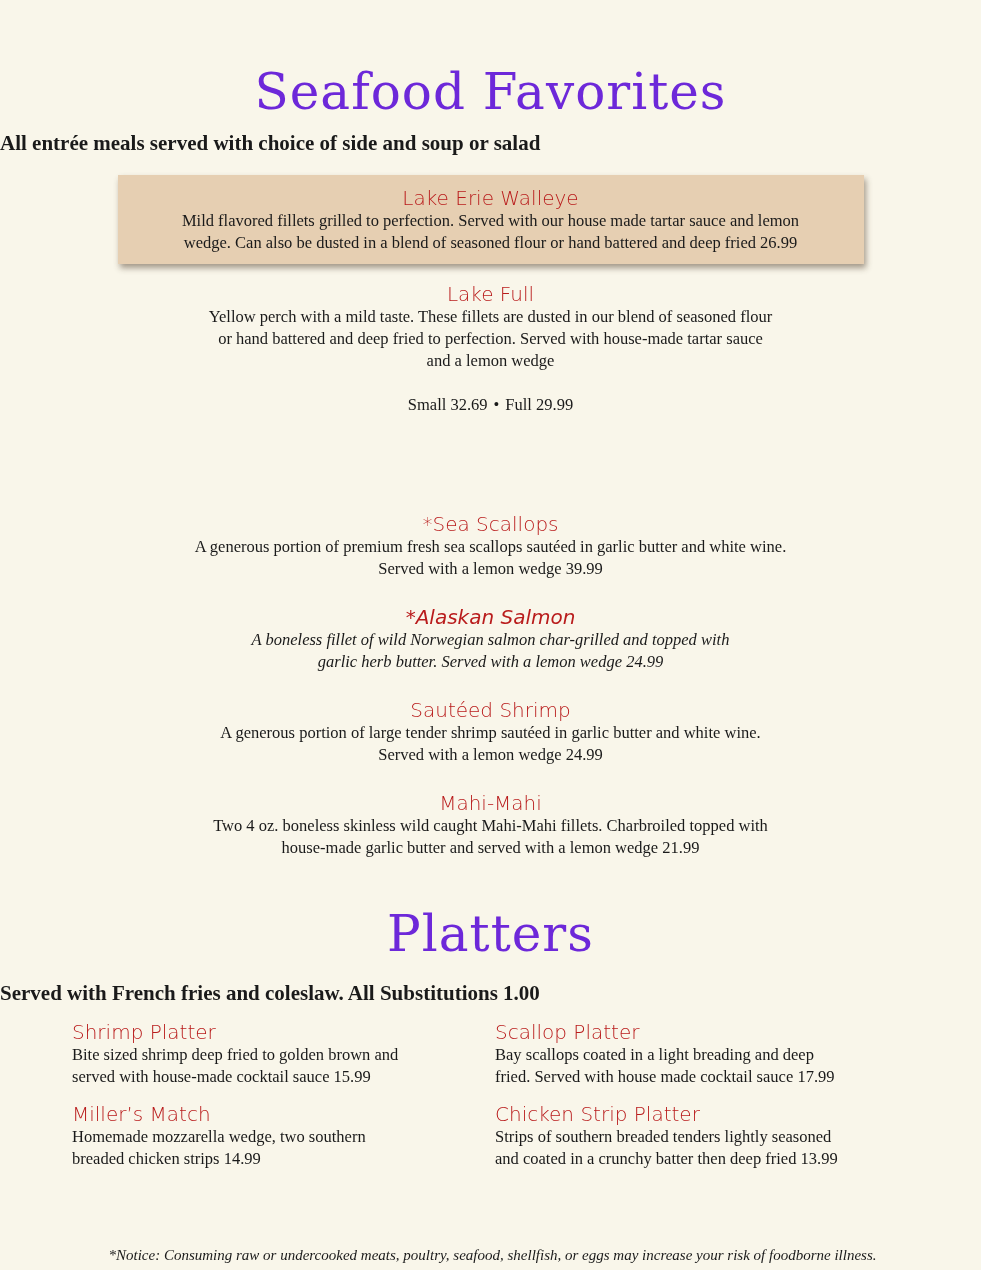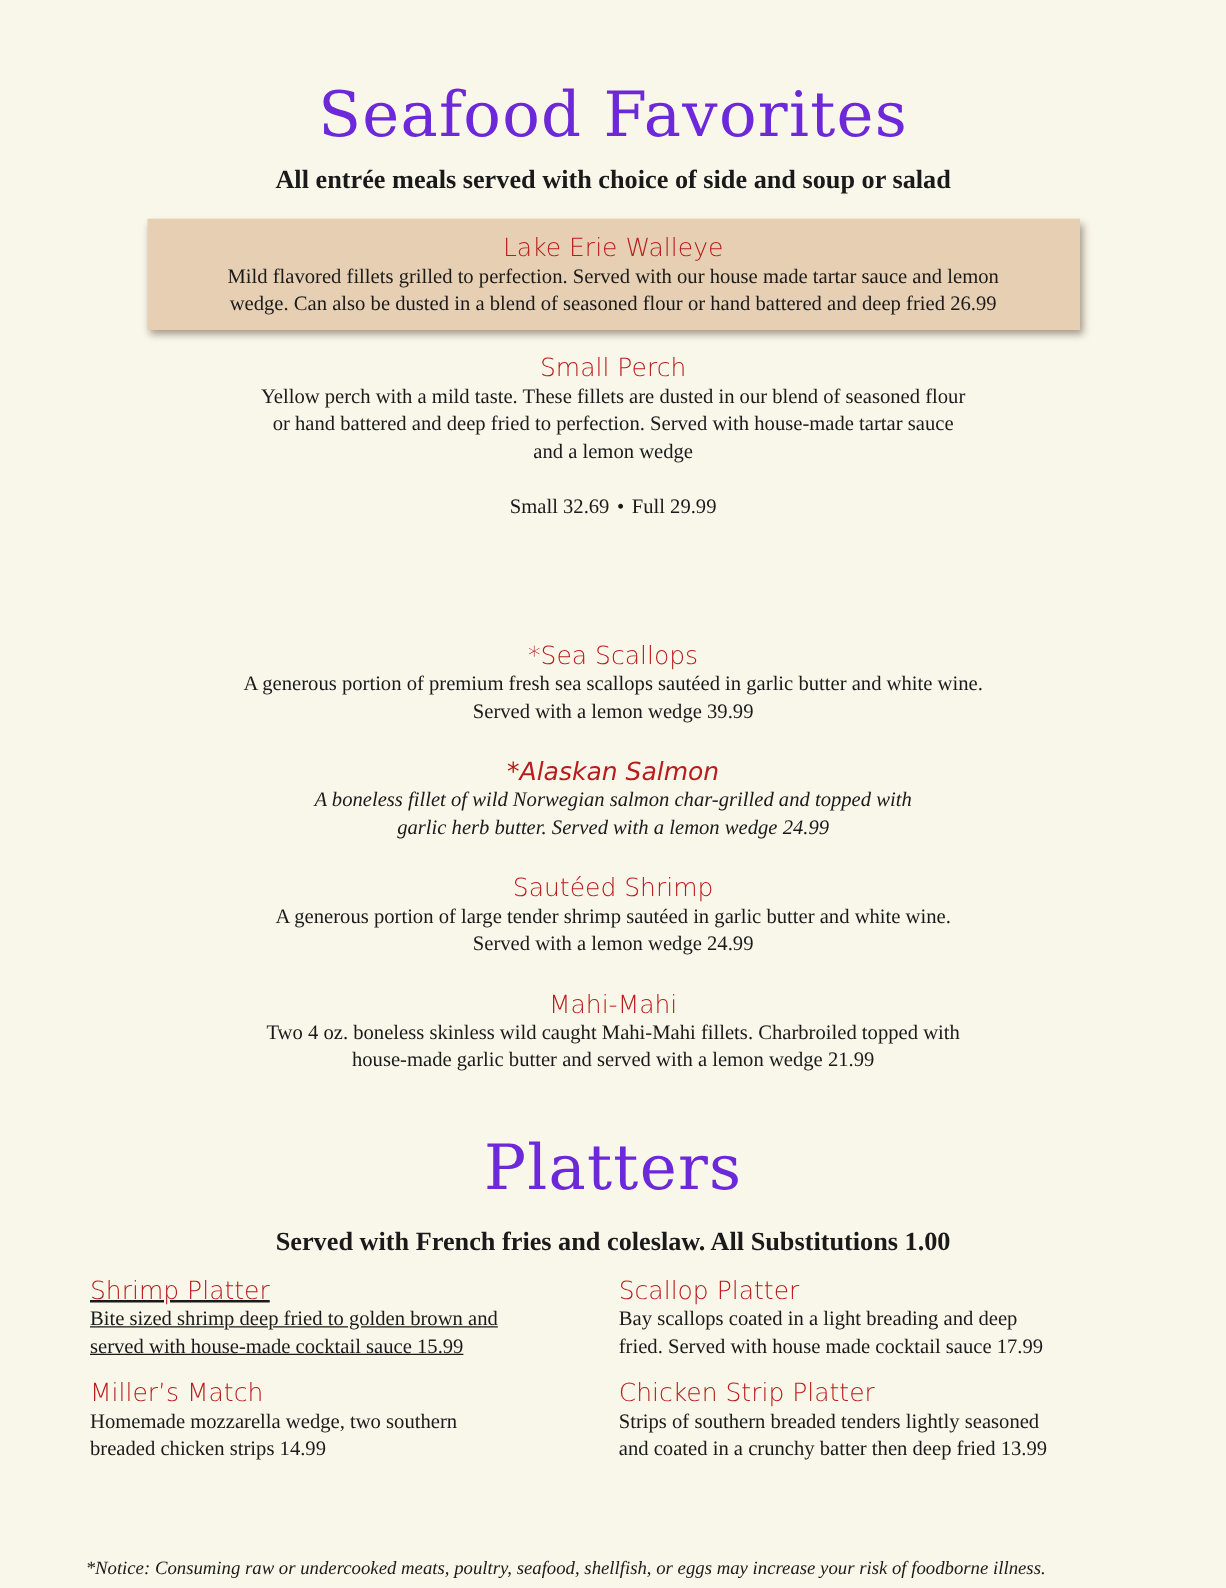--- a/index.html
+++ b/index.html
@@ -41,21 +41,21 @@
       top: 903px;
       font-size: 50px;
       line-height: 62px;
       font-family: "DejaVu Serif", serif;
       font-weight: normal;
     }
     .subtitle {
       position: absolute;
       left: 0;
       width: 981px;
-      text-align: center;
+      text-align: left;
       font-family: "Liberation Serif", serif;
       font-weight: bold;
       font-size: 21px;
       line-height: 26px;
       margin: 0;
     }
     .sub-seafood { top: 130px; }
     .sub-platters { top: 980px; }
 
     .featured {
@@ -106,39 +106,40 @@
     .notice {
       position: absolute;
       left: 0;
       width: 905px;
       top: 1230px;
       text-align: center;
       font-family: "Liberation Serif", serif;
       font-style: italic;
       font-size: 15px;
       line-height: 20px;
+      padding-left: 40px;
     }
   </style>
 </head>
 <body>
 
 <div class="page">
 
   <h1 class="section-title title-seafood">Seafood Favorites</h1>
   <p class="subtitle sub-seafood">All entrée meals served with choice of side and soup or salad</p>
 
   <div class="featured"></div>
   <div class="item" style="top:186px;">
     <p class="item-name">Lake Erie Walleye</p>
     <p class="item-desc">Mild flavored fillets grilled to perfection. Served with our house made tartar sauce and lemon
 wedge. Can also be dusted in a blend of seasoned flour or hand battered and deep fried 26.99</p>
   </div>
 
   <div class="item" style="top:282px;">
-    <p class="item-name">Small Perch</p>
+    <p class="item-name">Lake Full</p>
     <p class="item-desc">Yellow perch with a mild taste. These fillets are dusted in our blend of seasoned flour
 or hand battered and deep fried to perfection. Served with house-made tartar sauce
 and a lemon wedge</p>
     <p class="item-desc">
       <span>Small 32.69</span><span class="sep">•</span><span>Full 29.99</span>
     </p>
   </div>
 
 
   <div class="item" style="top:512px;">
@@ -161,21 +162,21 @@
 
   <div class="item" style="top:791px;">
     <p class="item-name">Mahi-Mahi</p>
     <p class="item-desc">Two 4 oz. boneless skinless wild caught Mahi-Mahi fillets. Charbroiled topped with
 house-made garlic butter and served with a lemon wedge 21.99</p>
   </div>
 
   <h1 class="section-title title-platters">Platters</h1>
   <p class="subtitle sub-platters">Served with French fries and coleslaw. All Substitutions 1.00</p>
 
-  <div class="platter" style="left:72px; top:1020px;text-decoration:underline;">
+  <div class="platter" style="left:72px; top:1020px;">
     <p class="item-name">Shrimp Platter</p>
     <p class="item-desc">Bite sized shrimp deep fried to golden brown and
 served with house-made cocktail sauce 15.99</p>
   </div>
 
   <div class="platter" style="left:495px; top:1020px;">
     <p class="item-name">Scallop Platter</p>
     <p class="item-desc">Bay scallops coated in a light breading and deep
 fried. Served with house made cocktail sauce 17.99</p>
   </div>

